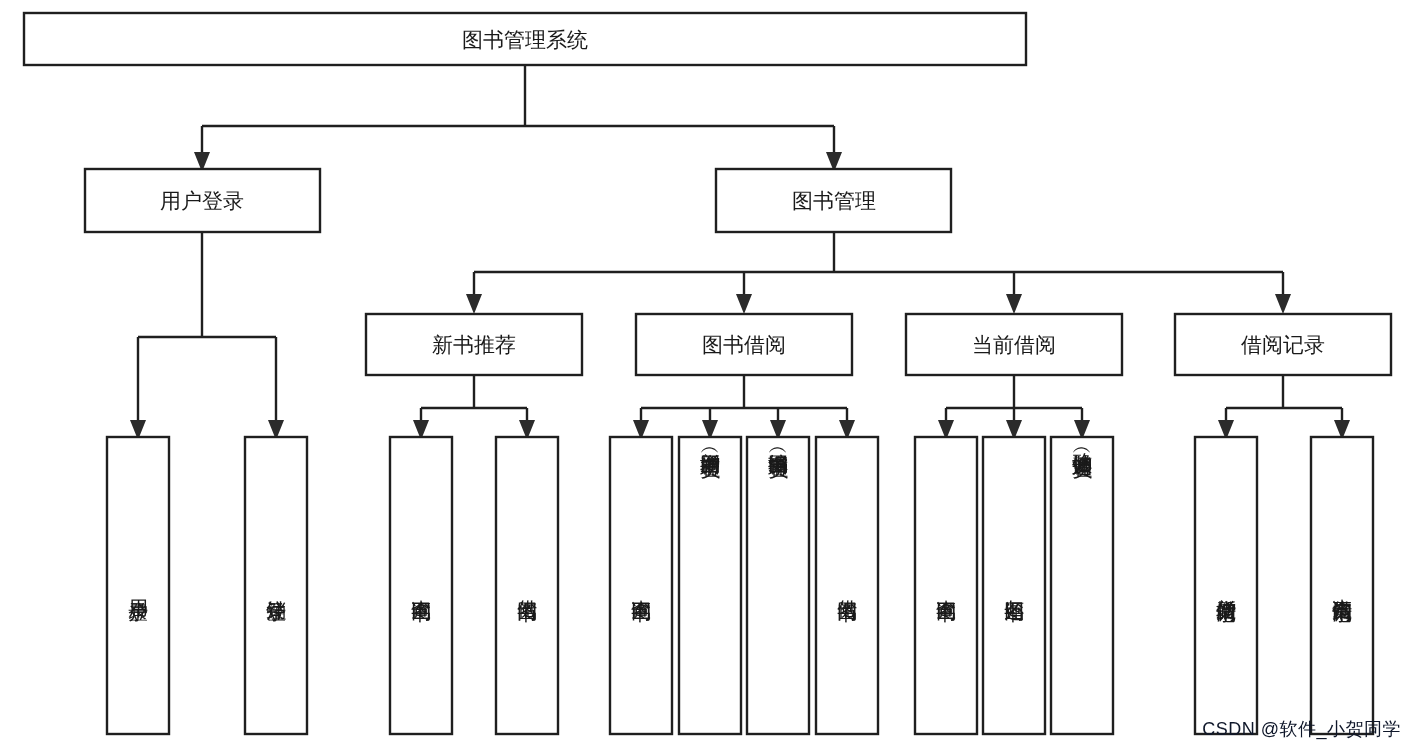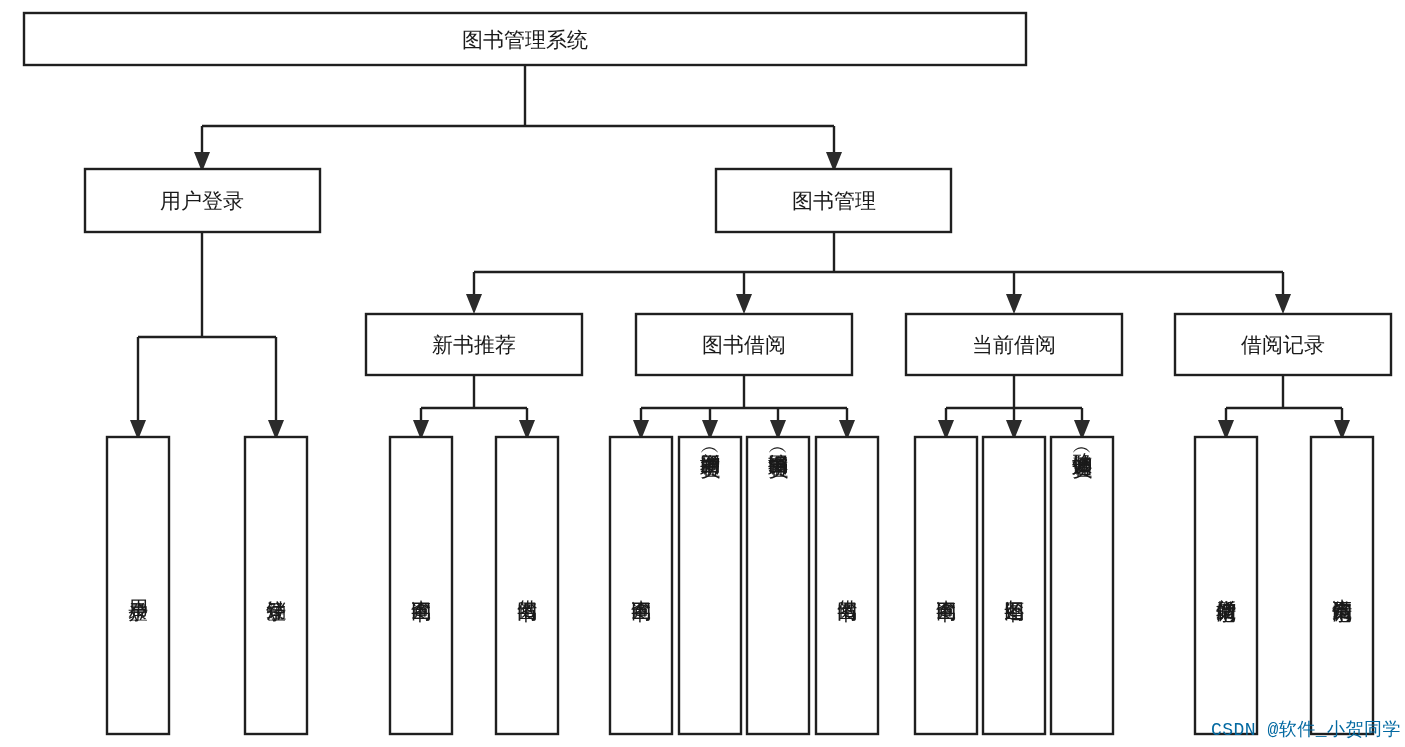--- a/index.html
+++ b/index.html
@@ -62,23 +62,23 @@
     font-size: 20px;
     line-height: 1.08;
     letter-spacing: 1px;
     color: #1a1a1a;
     white-space: nowrap;
   }
   .watermark {
     position: absolute;
     right: 8px;
     bottom: 6px;
-    font-family: Liberation Mono, monospace;
+    font-family: Liberation Sans, sans-serif;
     font-size: 18px;
-    color: #0369a1;
+    color: #0f172a;
     letter-spacing: 0.5px;
     white-space: nowrap;
   }
 </style>
 </head>
 <body>
 
 <div id="diagram-root">
 
   <svg class="flow" viewBox="0 0 1405 747" xmlns="http://www.w3.org/2000/svg">

